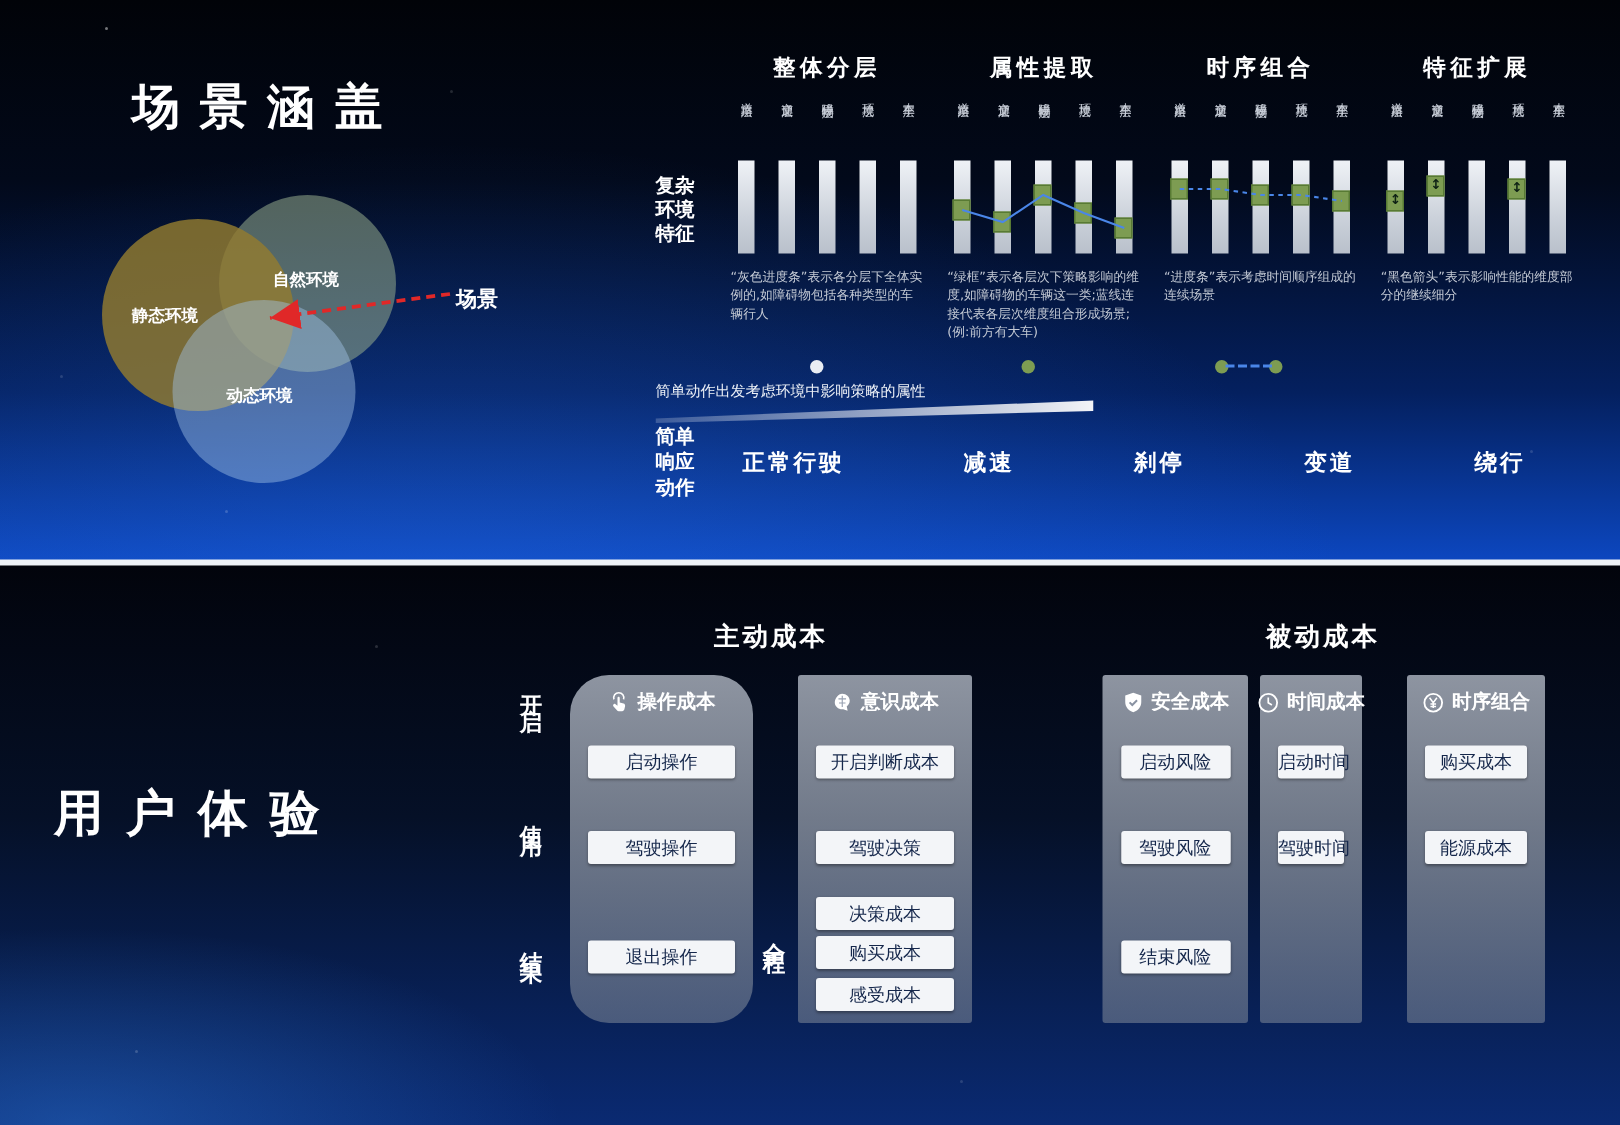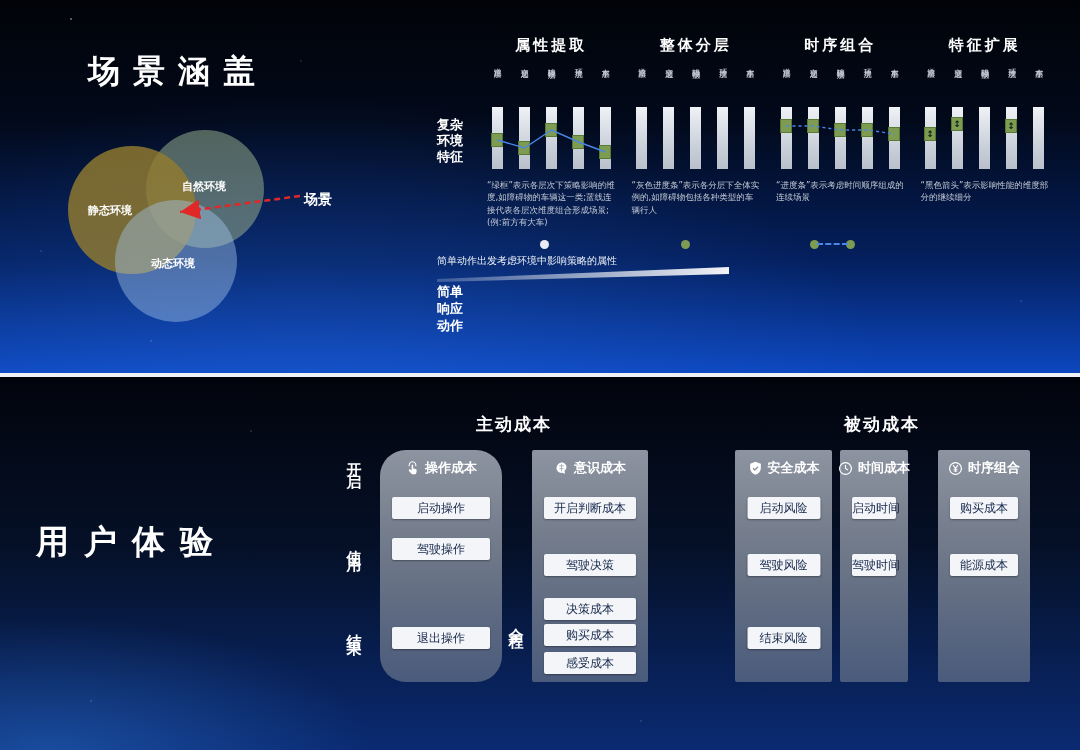--- a/index.html
+++ b/index.html
@@ -118,20 +118,46 @@
   </svg>
   <span class="arrow-label">场景</span>
 
   <div class="matrix-row-label" id="matrix-row-label">
       <div class="mrl-line">复杂</div>
       <div class="mrl-line">环境</div>
       <div class="mrl-line">特征</div>
     </div>
   <div class="columns" id="scene-columns">
       <div class="col">
+        <div class="col-title">整体分层</div>
+        <div class="bars">
+          <div class="bar-unit">
+            <div class="bar-label">道路层</div>
+            <div class="bar"></div>
+          </div>
+          <div class="bar-unit">
+            <div class="bar-label">交通层</div>
+            <div class="bar"></div>
+          </div>
+          <div class="bar-unit">
+            <div class="bar-label">障碍物层</div>
+            <div class="bar"></div>
+          </div>
+          <div class="bar-unit">
+            <div class="bar-label">环境层</div>
+            <div class="bar"></div>
+          </div>
+          <div class="bar-unit">
+            <div class="bar-label">本车层</div>
+            <div class="bar"></div>
+          </div>
+        </div>
+        <div class="col-desc">“灰色进度条”表示各分层下全体实例的,如障碍物包括各种类型的车辆行人</div>
+      </div>
+      <div class="col">
         <div class="col-title">属性提取</div>
         <div class="bars">
           <div class="bar-unit">
             <div class="bar-label">道路层</div>
             <div class="bar">
               <div class="seg" style="top: 26px;"></div>
             </div>
           </div>
           <div class="bar-unit">
             <div class="bar-label">交通层</div>
@@ -155,46 +181,20 @@
             <div class="bar-label">本车层</div>
             <div class="bar">
               <div class="seg" style="top: 38px;"></div>
             </div>
           </div>
           <svg class="link" viewBox="0 0 119 62">
             <polyline points="5.5,33 32.5,41 59.5,23 86.5,35 113.5,45" fill="none" stroke="#4a86e8" stroke-width="1.4"></polyline>
           </svg>
         </div>
         <div class="col-desc">“绿框”表示各层次下策略影响的维度,如障碍物的车辆这一类;蓝线连接代表各层次维度组合形成场景;(例:前方有大车)</div>
-      </div>
-      <div class="col">
-        <div class="col-title">整体分层</div>
-        <div class="bars">
-          <div class="bar-unit">
-            <div class="bar-label">道路层</div>
-            <div class="bar"></div>
-          </div>
-          <div class="bar-unit">
-            <div class="bar-label">交通层</div>
-            <div class="bar"></div>
-          </div>
-          <div class="bar-unit">
-            <div class="bar-label">障碍物层</div>
-            <div class="bar"></div>
-          </div>
-          <div class="bar-unit">
-            <div class="bar-label">环境层</div>
-            <div class="bar"></div>
-          </div>
-          <div class="bar-unit">
-            <div class="bar-label">本车层</div>
-            <div class="bar"></div>
-          </div>
-        </div>
-        <div class="col-desc">“灰色进度条”表示各分层下全体实例的,如障碍物包括各种类型的车辆行人</div>
       </div>
       <div class="col">
         <div class="col-title">时序组合</div>
         <div class="bars">
           <div class="bar-unit">
             <div class="bar-label">道路层</div>
             <div class="bar">
               <div class="seg" style="top: 12px;"></div>
             </div>
           </div>
@@ -277,20 +277,27 @@
       </linearGradient>
     </defs>
     <polygon points="0,13 292,1 292,8 0,16" fill="url(#wg)"></polygon>
   </svg>
 
   <div class="action-row-label" id="action-row-label">
       <div class="mrl-line">简单</div>
       <div class="mrl-line">响应</div>
       <div class="mrl-line">动作</div>
     </div>
+  <div class="actions" id="actions-row">
+      <div class="action">正常行驶</div>
+      <div class="action">减速</div>
+      <div class="action">刹停</div>
+      <div class="action">变道</div>
+      <div class="action">绕行</div>
+    </div>
 
   <h1 class="ux-title">用户体验</h1>
   <div class="group-header active-h">主动成本</div>
   <div class="group-header passive-h">被动成本</div>
   <div id="stage-labels">
       <div class="stage-label" style="top: 452px;">开启</div>
       <div class="stage-label" style="top: 538px;">使用</div>
       <div class="stage-label" style="top: 622px;">结果</div>
     </div>
   <div class="full-label">全程</div>
@@ -299,21 +306,21 @@
         <div class="panel-head">
           <span class="picon">
             <svg width="15" height="15" viewBox="0 0 16 16">
               <path d="M4.6 5.6a3.6 3.6 0 1 1 6.8 0" fill="none" stroke="#fff" stroke-width="1.1"></path>
               <path d="M7.1 4.6v5.6L5.7 9c-.5-.4-1.2-.3-1.5.2-.3.4-.3 1 .1 1.4l2.4 2.8c.3.4.8.6 1.3.6h2.4c.8 0 1.4-.5 1.6-1.3l.5-2.3c.2-.8-.3-1.6-1.1-1.8l-2.7-.7V4.6c0-.5-.4-.9-.8-.9s-.8.4-.8.9z" fill="#fff"></path>
             </svg>
           </span>
           <div class="ptitle">操作成本</div>
         </div>
         <div class="pitem" style="top: 47px;">启动操作</div>
-        <div class="pitem" style="top: 88px;">驾驶操作</div>
+        <div class="pitem" style="top: 104px;">驾驶操作</div>
         <div class="pitem" style="top: 177px;">退出操作</div>
       </div>
       <div class="panel" style="left: 532px; width: 116px;">
         <div class="panel-head">
           <span class="picon">
             <svg width="15" height="15" viewBox="0 0 16 16">
               <path d="M8 1.6c2.9 0 5.3 2.2 5.3 4.9 0 1.6-.8 3-2.1 3.9l.6 3.2-3.1-1c-.2 0-.4.1-.7.1-2.9 0-5.3-2.2-5.3-4.9S5.1 1.6 8 1.6z" fill="#fff"></path>
               <path d="M8 3v8M5.3 5.2h5.4M5.7 8.2h4.6" stroke="#98a1b1" stroke-width=".8" fill="none"></path>
             </svg>
           </span>

